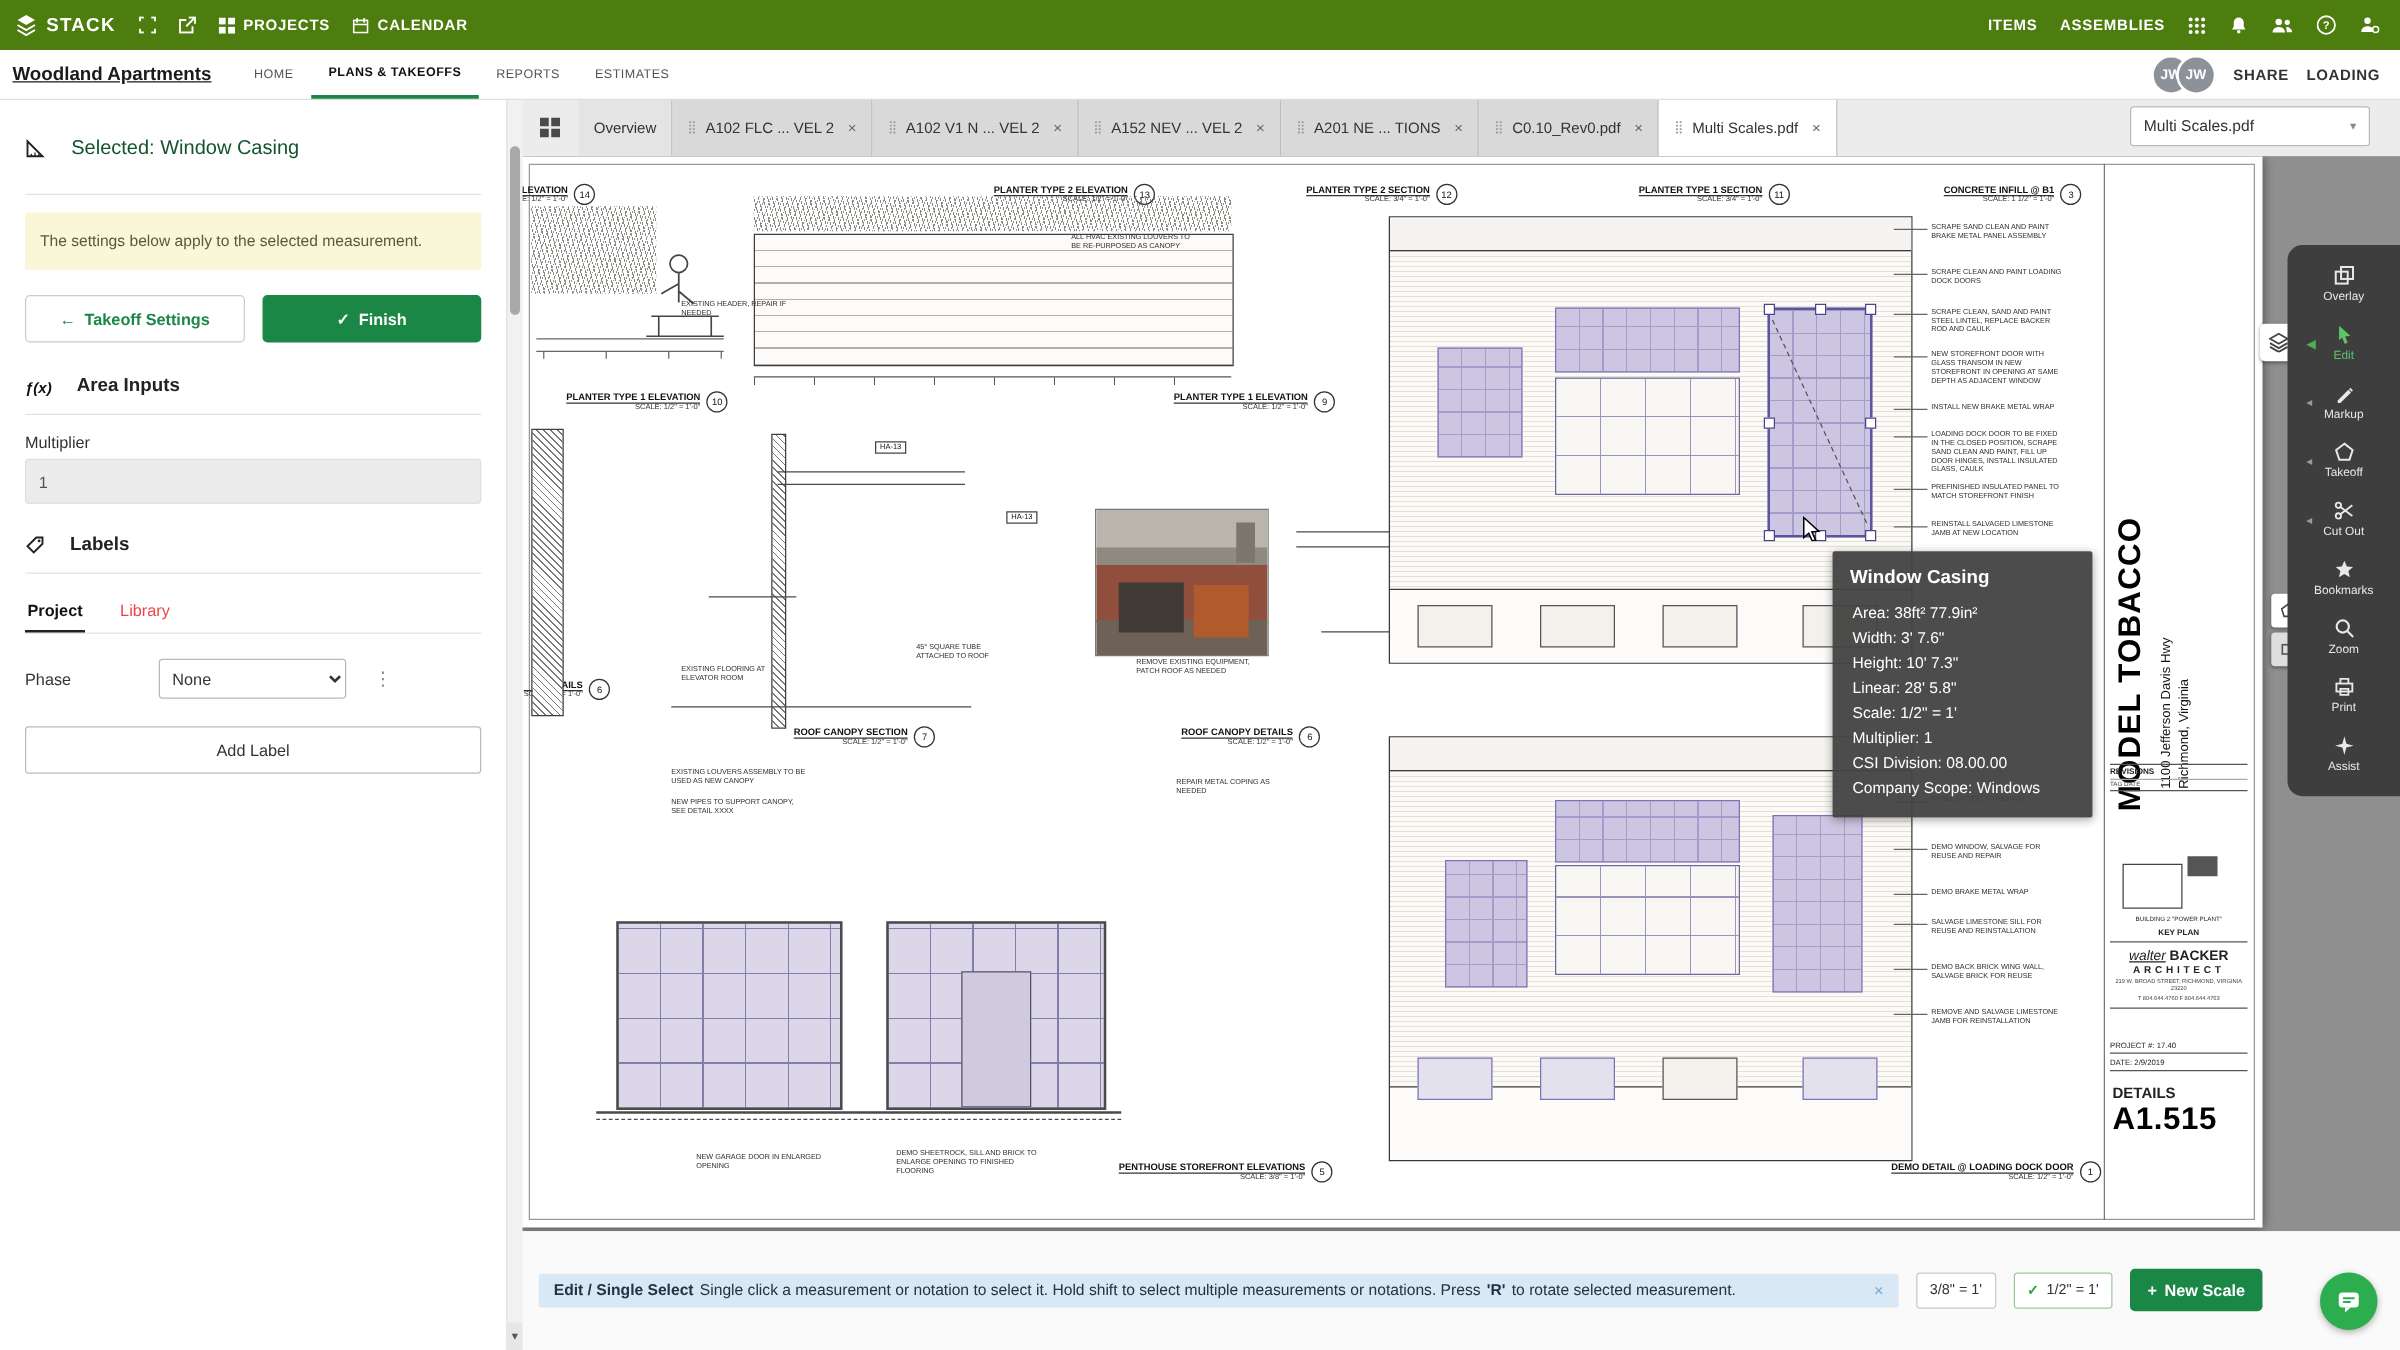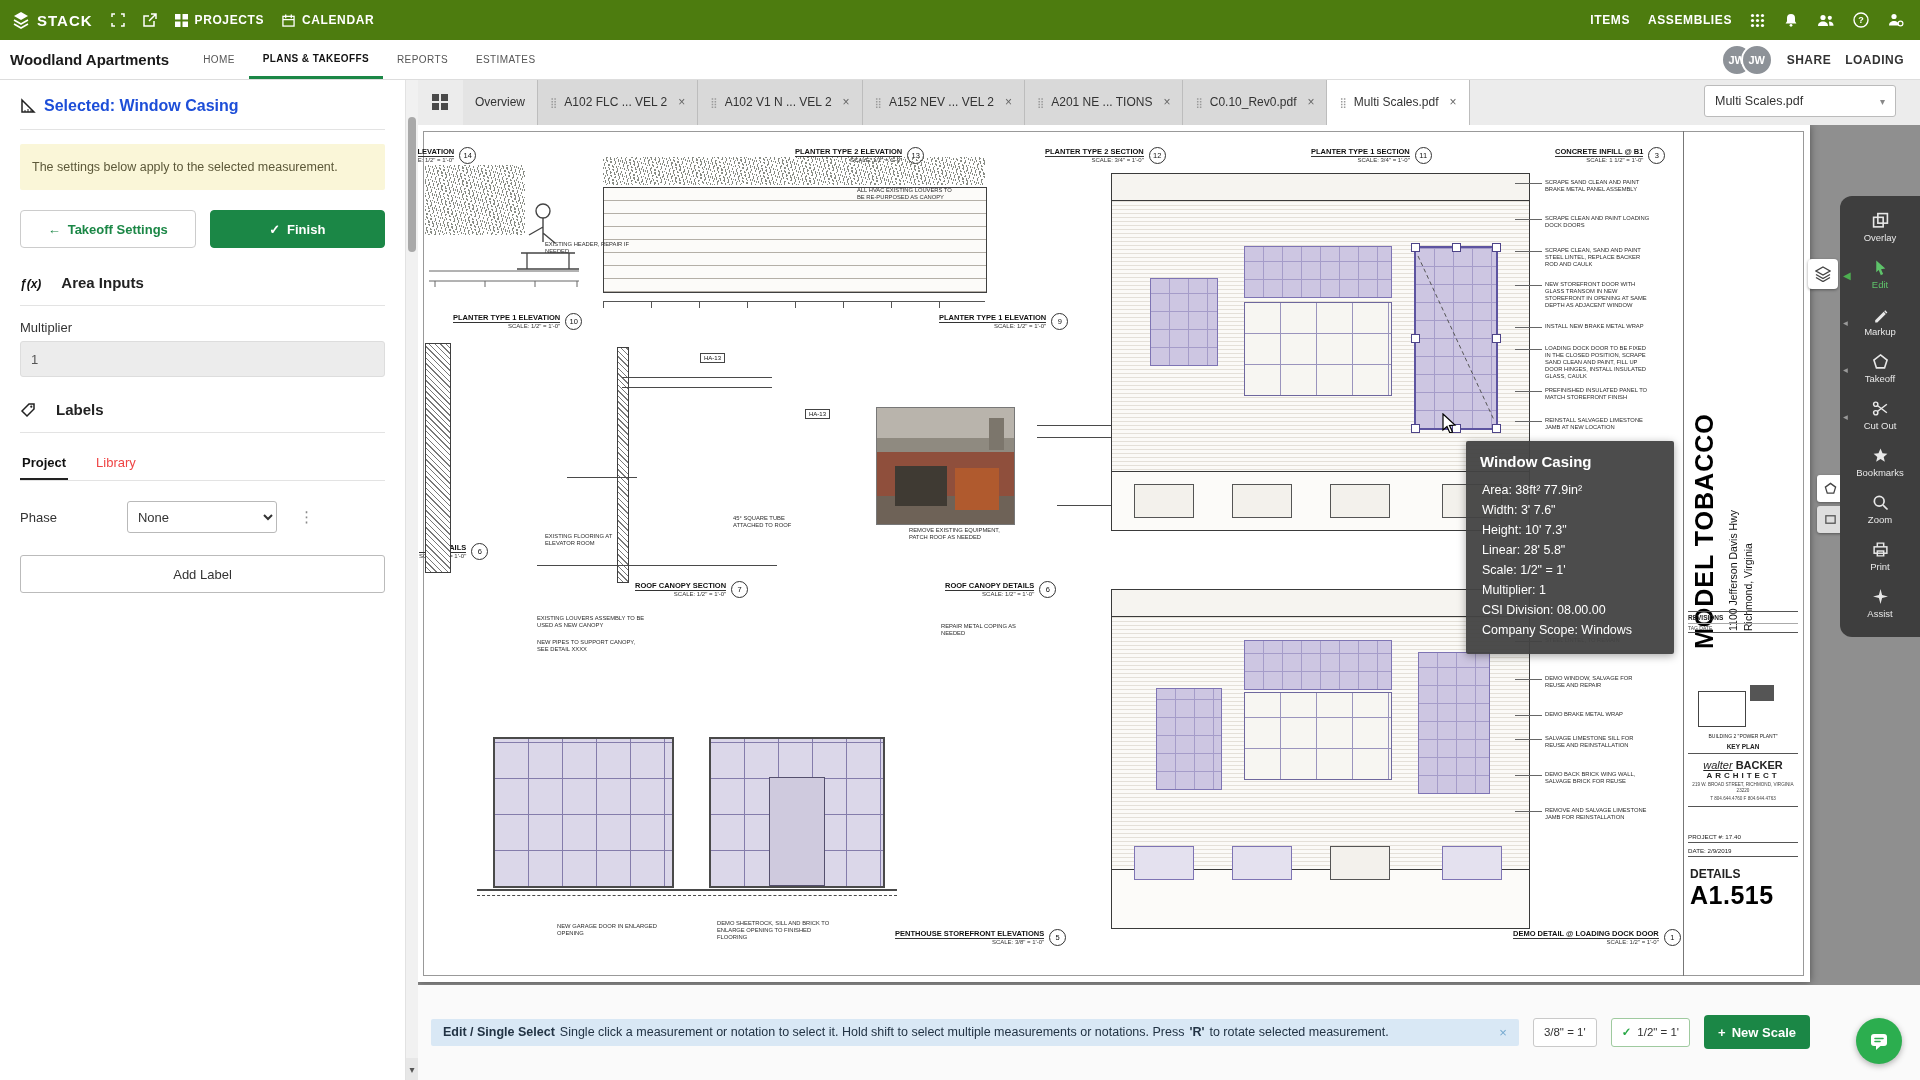--- a/index.html
+++ b/index.html
@@ -11,33 +11,33 @@
           display:flex;align-items:center;justify-content:space-between;z-index:50;}
   .tn-left,.tn-right{display:flex;align-items:center;gap:18px;}
   .tn-left{padding-left:12px;} .tn-right{padding-right:16px;}
   .brand{display:flex;align-items:center;gap:7px;font-weight:bold;font-size:15px;letter-spacing:1px;cursor:pointer;}
   .tn-link{display:flex;align-items:center;gap:7px;font-size:12px;font-weight:bold;letter-spacing:.6px;color:#fff;cursor:pointer;}
   .tn-icon{display:flex;align-items:center;cursor:pointer;}
   
   .subnav{position:absolute;left:0;top:40px;width:1920px;height:39px;background:#fff;border-bottom:1px solid #ddd;
           display:flex;align-items:center;justify-content:space-between;z-index:49;}
   .sn-left{display:flex;align-items:center;gap:20px;padding-left:10px;}
-  .projname{font-size:15px;font-weight:bold;color:#1a1a1a;}
+  .projname{font-size:15px;font-weight:bold;color:#1a1a1a;text-decoration:underline;}
   .sn-tabs{display:flex;align-items:stretch;height:39px;}
   .sn-tab{display:flex;align-items:center;padding:0 14px;font-size:10px;letter-spacing:.4px;color:#555;cursor:pointer;}
   .sn-tab.active{color:#111;font-weight:bold;border-bottom:3px solid #1b8746;}
   .sn-right{display:flex;align-items:center;gap:14px;padding-right:16px;}
   .avatar{width:28px;height:28px;border-radius:50%;background:#8d9298;color:#fff;font-size:11px;font-weight:bold;
           display:flex;align-items:center;justify-content:center;border:2px solid #fff;cursor:pointer;}
   .avatar+.avatar{margin-left:-12px;}
   .sn-action{font-size:12px;font-weight:bold;letter-spacing:.5px;color:#333;cursor:pointer;}
   
   .sidebar{position:absolute;left:0;top:79px;width:405px;bottom:0;background:#fff;padding:18px 20px;box-sizing:border-box;z-index:40;}
   .sb-title-row{display:flex;align-items:center;gap:8px;}
-  .sb-title-row h1{font-size:16px;margin:0;font-weight:bold;color:#1d4ed8;}
+  .sb-title-row h1{font-size:16px;margin:13px;font-weight:normal;color:#14532d;}
   .sidebar hr{border:none;border-top:1px solid #e3e3e3;margin:14px 0;}
   .notice{background:#faf6d8;color:#5c5839;font-size:12.5px;line-height:1.45;padding:14px 12px;border-radius:2px;}
   .btn-row{display:flex;gap:14px;margin:20px 0 26px;}
   .btn-outline{flex:1;height:38px;background:#fff;border:1px solid #ccc;border-radius:4px;color:#1b8746;
                font-size:13px;font-weight:bold;display:flex;align-items:center;justify-content:center;gap:7px;cursor:pointer;}
   .btn-green{flex:1;height:38px;background:#1b8746;border:1px solid #1b8746;border-radius:4px;color:#fff;
              font-size:13px;font-weight:bold;display:flex;align-items:center;justify-content:center;gap:7px;cursor:pointer;}
   .sec-head{display:flex;align-items:flex-end;gap:20px;margin-top:24px;}
   .sec-head h2{font-size:15px;margin:0;font-weight:bold;}
   .fx{font-size:12px;font-weight:bold;font-style:italic;color:#111;}
@@ -154,22 +154,22 @@
   .layers-btn{position:absolute;right:82px;top:134px;width:30px;height:30px;background:#fff;border-radius:4px;
               box-shadow:0 1px 3px rgba(0,0,0,.4);display:flex;align-items:center;justify-content:center;cursor:pointer;z-index:45;}
   .navcirc{position:absolute;top:137px;width:27px;height:27px;border-radius:50%;background:#4f4f4f;color:#fff;
            display:flex;align-items:center;justify-content:center;cursor:pointer;z-index:45;box-shadow:0 1px 3px rgba(0,0,0,.4);}
   .navcirc.back{right:40px;} .navcirc.fwd{right:8px;background:#3f3f3f;}
   .snapstack{position:absolute;right:76px;top:350px;display:flex;flex-direction:column;gap:4px;z-index:45;}
   .snapbtn{width:27px;height:27px;border-radius:3px;background:#fff;box-shadow:0 1px 3px rgba(0,0,0,.4);
            display:flex;align-items:center;justify-content:center;cursor:pointer;color:#444;}
   .snapbtn.alt{background:#dedede;}
   
-  .rtoolbar{position:absolute;right:0;top:196px;width:80px;background:#3e3e3e;border-radius:12px 0 0 12px;
-            padding:8px 0 10px;display:flex;flex-direction:column;z-index:60;}
+  .rtoolbar{position:absolute;right:0;top:196px;width:66px;background:#3e3e3e;border-radius:12px 0 0 12px;
+            padding:8px 12px 10px;display:flex;flex-direction:column;z-index:60;}
   .tool{position:relative;height:47px;display:flex;flex-direction:column;align-items:center;justify-content:center;
         gap:3px;color:#e8e8e8;cursor:pointer;}
   .tool span{font-size:9.5px;}
   .tool.active{color:#5ec36a;}
   .fly{position:absolute;left:3px;top:50%;transform:translateY(-50%);font-size:8px;color:#9a9a9a;}
   .tool.active .fly{color:#4caf50;font-size:10px;}
   
   .footer{position:absolute;left:0;right:0;top:906px;height:94px;background:#fafafa;display:flex;align-items:center;
           gap:14px;padding:0 110px 0 14px;box-sizing:border-box;}
   .hintbar{flex:1;height:27px;background:#d9e8f5;border-radius:2px;display:flex;align-items:center;gap:5px;

